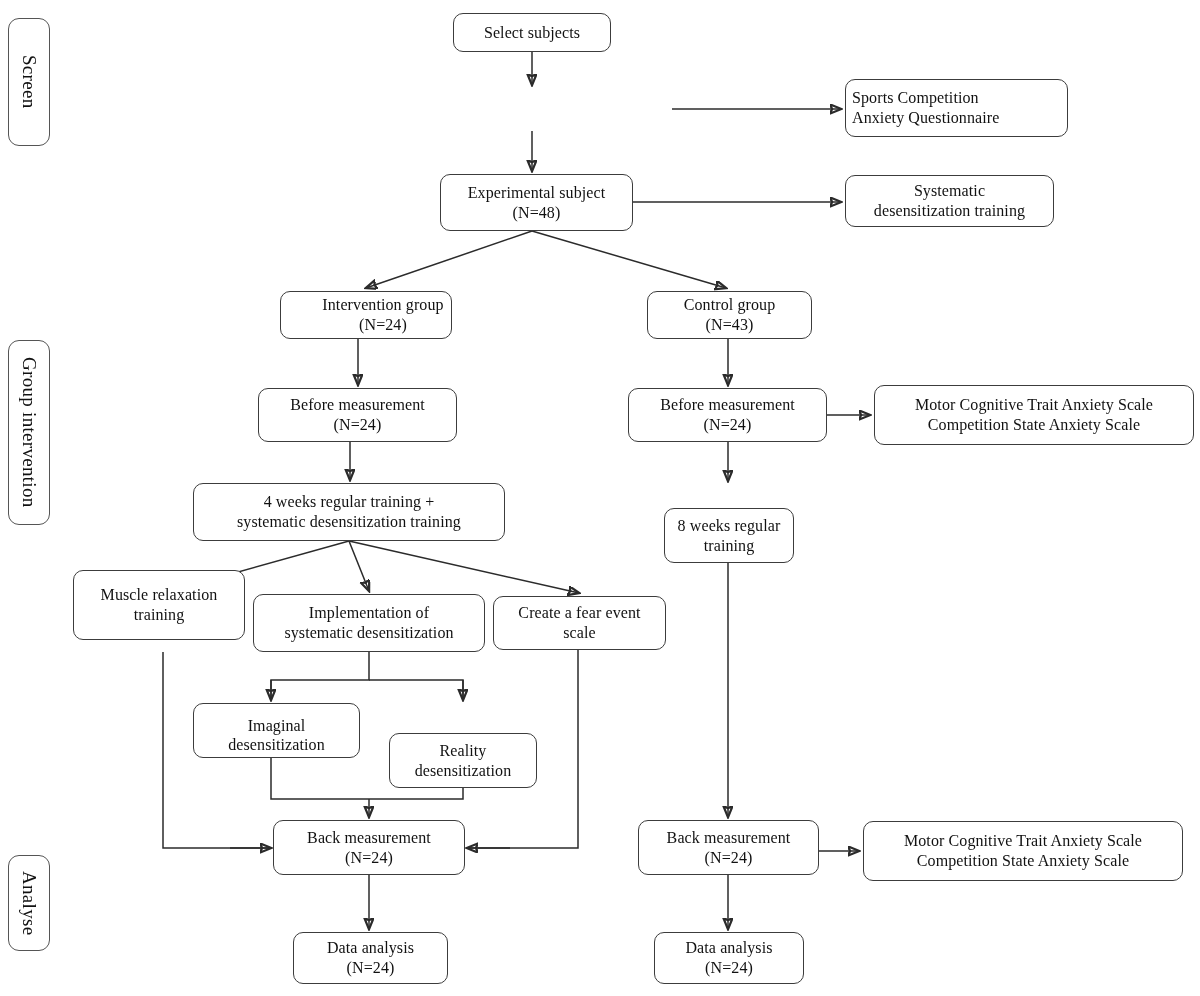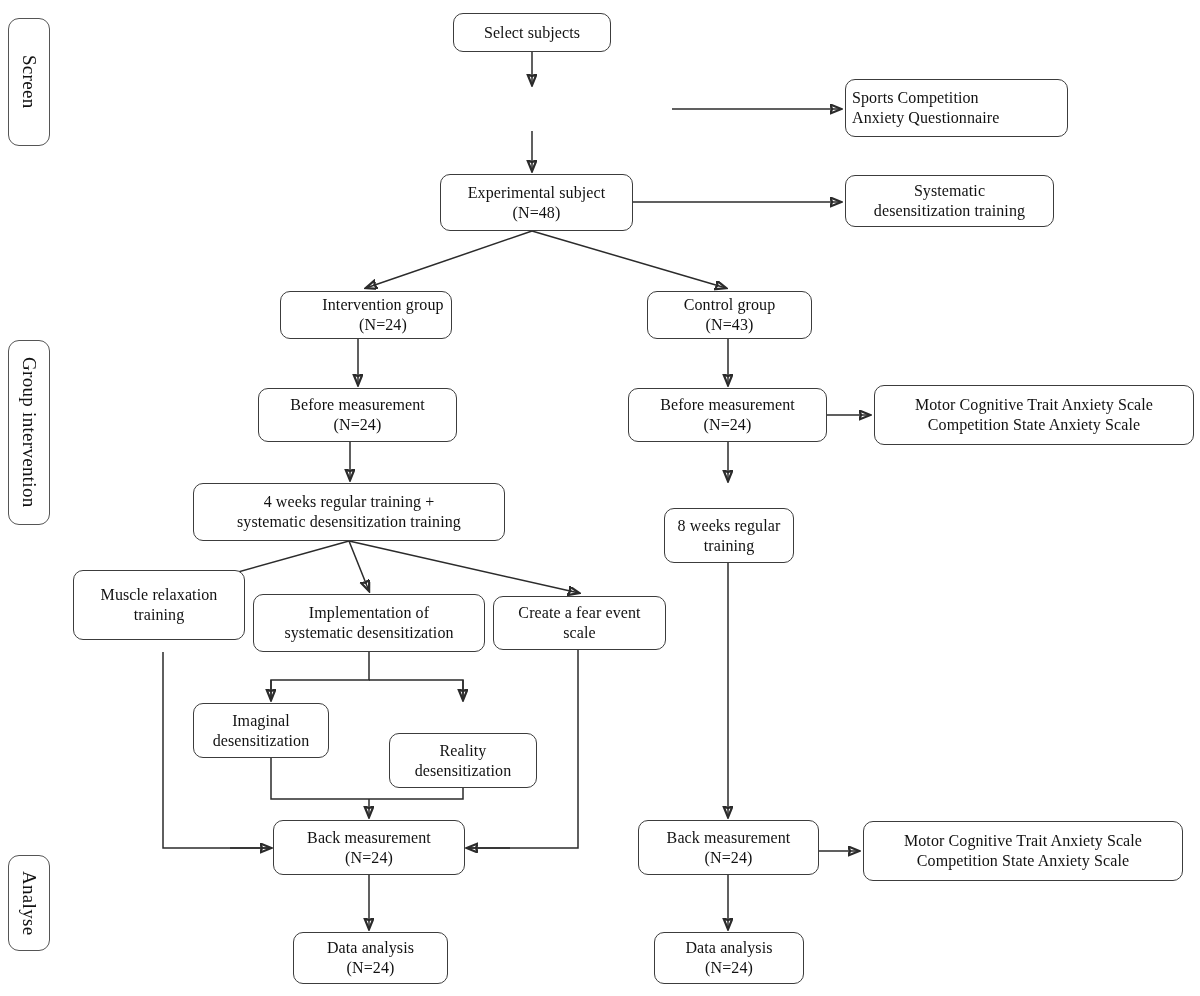--- a/index.html
+++ b/index.html
@@ -197,21 +197,21 @@
 training</span>
   </div>
   <div class="node" id="node-14" style="left: 493px; top: 596px; width: 173px; height: 54px;">
     <span class="txt">Create a fear event
 scale</span>
   </div>
   <div class="node" id="node-13" style="left: 253px; top: 594px; width: 232px; height: 58px;">
     <span class="txt">Implementation of
 systematic desensitization</span>
   </div>
-  <div class="node" id="node-15" style="left: 193px; top: 703px; width: 136px; height: 55px;">
+  <div class="node" id="node-15" style="left: 193px; top: 703px; width: 167px; height: 55px; align-items: flex-end;">
     <span class="txt">Imaginal
 desensitization</span>
   </div>
   <div class="node" id="node-16" style="left: 389px; top: 703px; width: 148px; height: 55px; margin-top: 30px;">
     <span class="txt">Reality
 desensitization</span>
   </div>
   <div class="node" id="node-17" style="left: 273px; top: 820px; width: 192px; height: 55px;">
     <span class="txt">Back measurement
 (N=24)</span>

